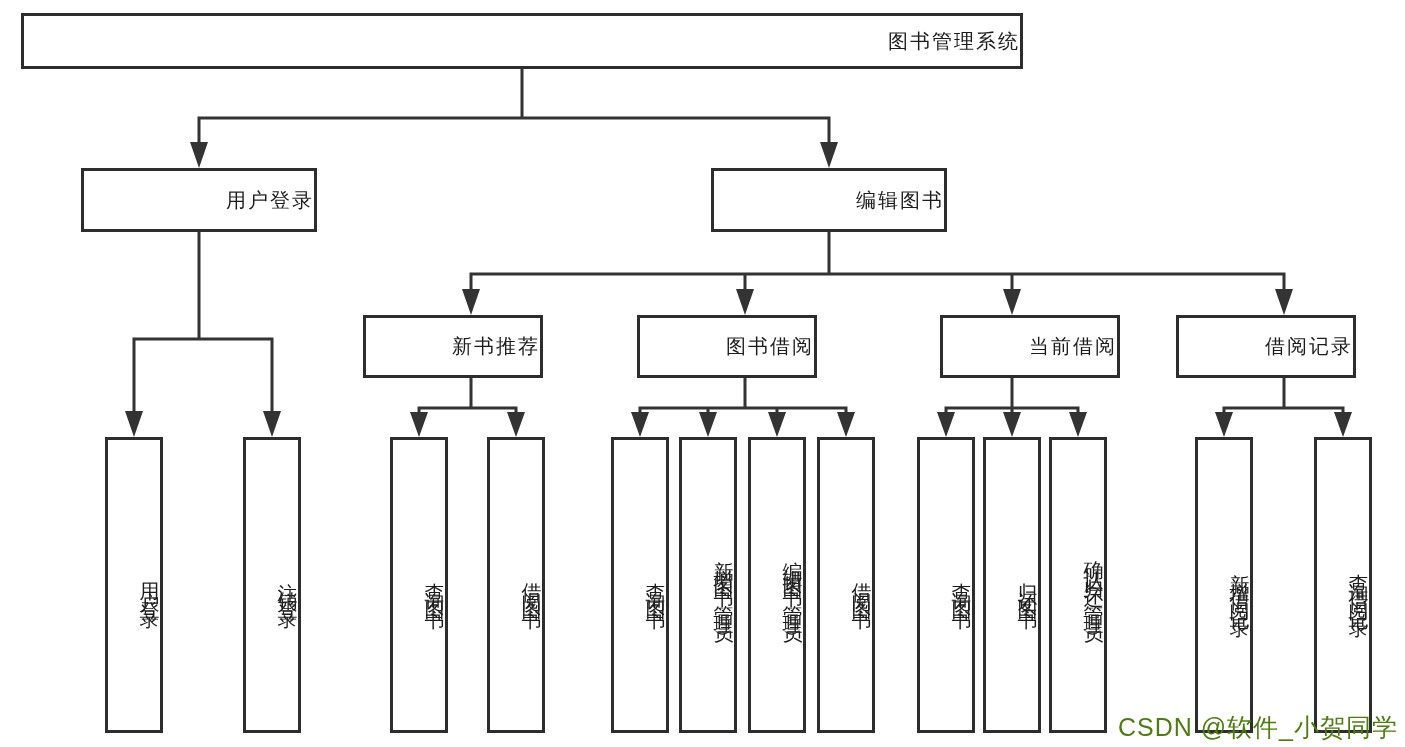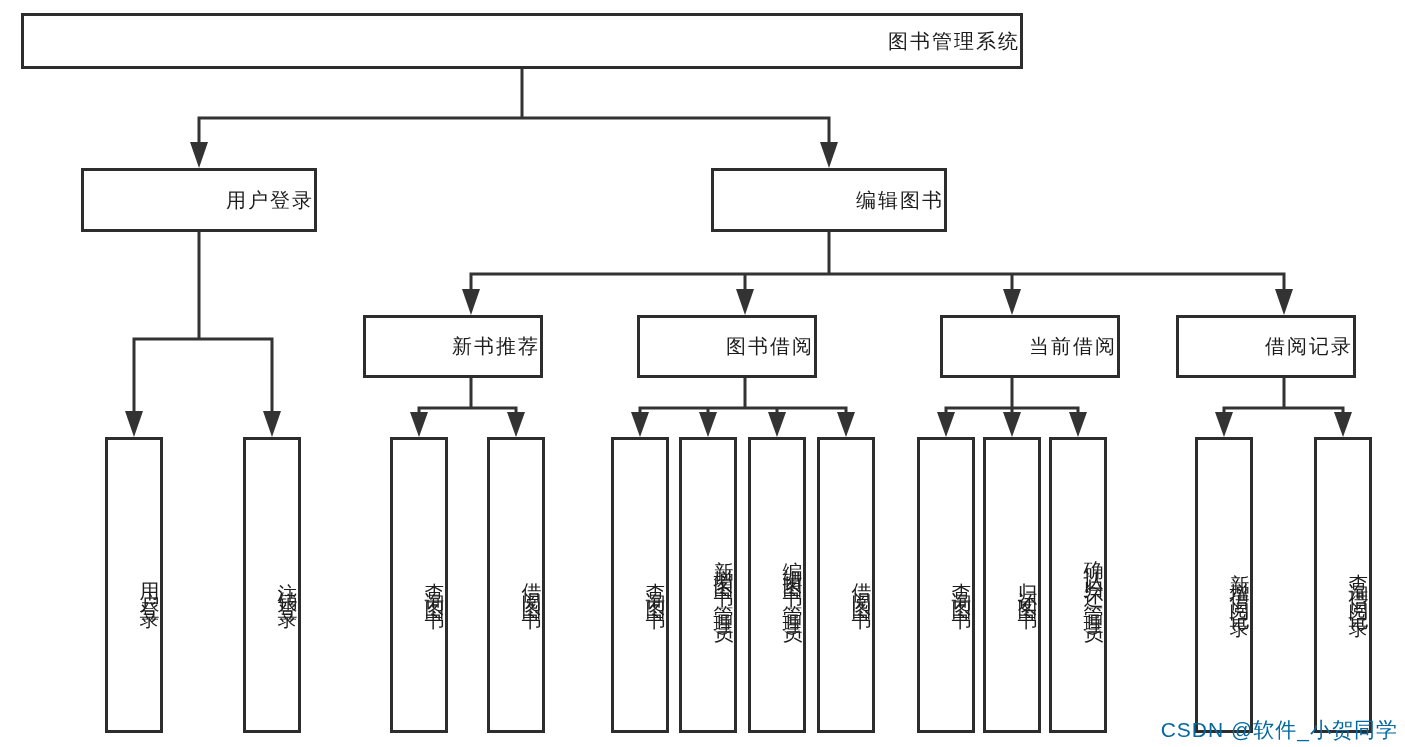--- a/index.html
+++ b/index.html
@@ -63,23 +63,23 @@
   .lf-8  { left: 817px;  }
   .lf-9  { left: 917px;  }
   .lf-10 { left: 983px;  }
   .lf-11 { left: 1049px; }
   .lf-12 { left: 1195px; }
   .lf-13 { left: 1314px; }
   .watermark {
     position: absolute;
     right: 7px;
     bottom: 3px;
-    font-size: 21px;
+    font-size: 25px;
     letter-spacing: 1px;
-    color: #0369a1;
+    color: #4d7c0f;
     white-space: nowrap;
   }
 </style>
 </head>
 <body>
 
 <div id="stage">
 
   <svg id="connectors" width="1405" height="747" viewBox="0 0 1405 747">
     <g stroke="#333333" stroke-width="3" fill="none">

